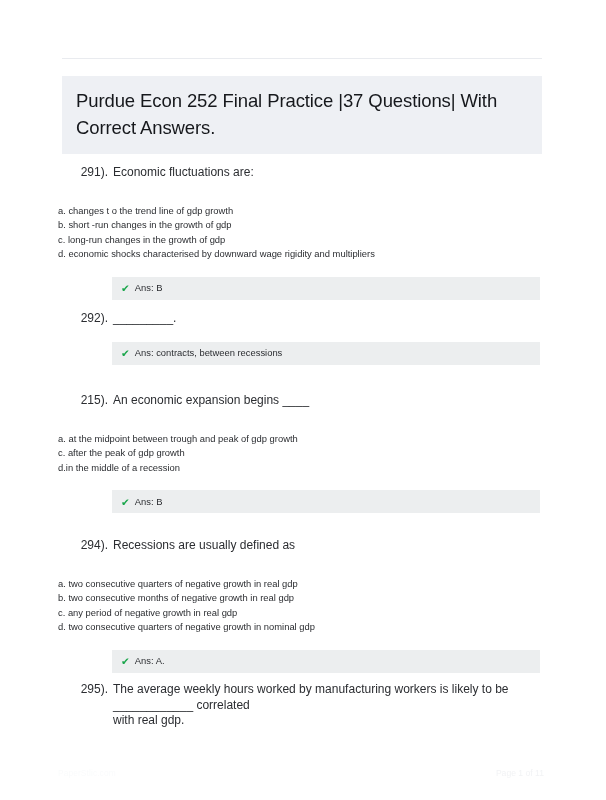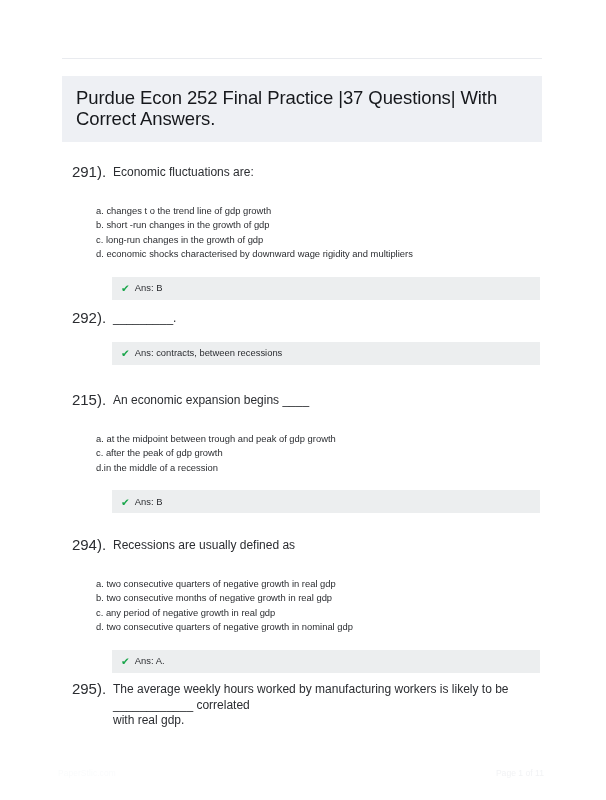--- a/index.html
+++ b/index.html
@@ -38,60 +38,60 @@
     position: absolute;
     left: 62px;
     top: 76px;
     width: 480px;
     box-sizing: border-box;
     background: #eef0f4;
     padding: 11px 14px 13px 14px;
   }
   .title-text {
     font-size: 18.5px;
-    line-height: 21px;
+    line-height: 27px;
     color: #16181c;
     letter-spacing: -0.1px;
     font-weight: 400;
   }
 
   
   .qblock {
     position: absolute;
     left: 0;
     width: 606px;
   }
   .qhead {
     position: relative;
     min-height: 14px;
   }
   .qnum {
     position: absolute;
     left: 70px;
     top: 0;
     width: 38px;
-    text-align: center;
-    font-size: 15px;
+    text-align: right;
+    font-size: 12px;
     line-height: 14px;
     color: #2b2d31;
   }
   .qtext {
     position: relative;
     margin-left: 113px;
     width: 400px;
     font-size: 12px;
     line-height: 15.5px;
     color: #2b2d31;
   }
   .qtext .line2 {
     display: block;
   }
 
   .options {
-    margin-left: 96px;
+    margin-left: 58px;
     width: 420px;
   }
   .opt {
     font-size: 9.4px;
     line-height: 14.6px;
     color: #2b2d31;
     white-space: pre;
   }
 
   

